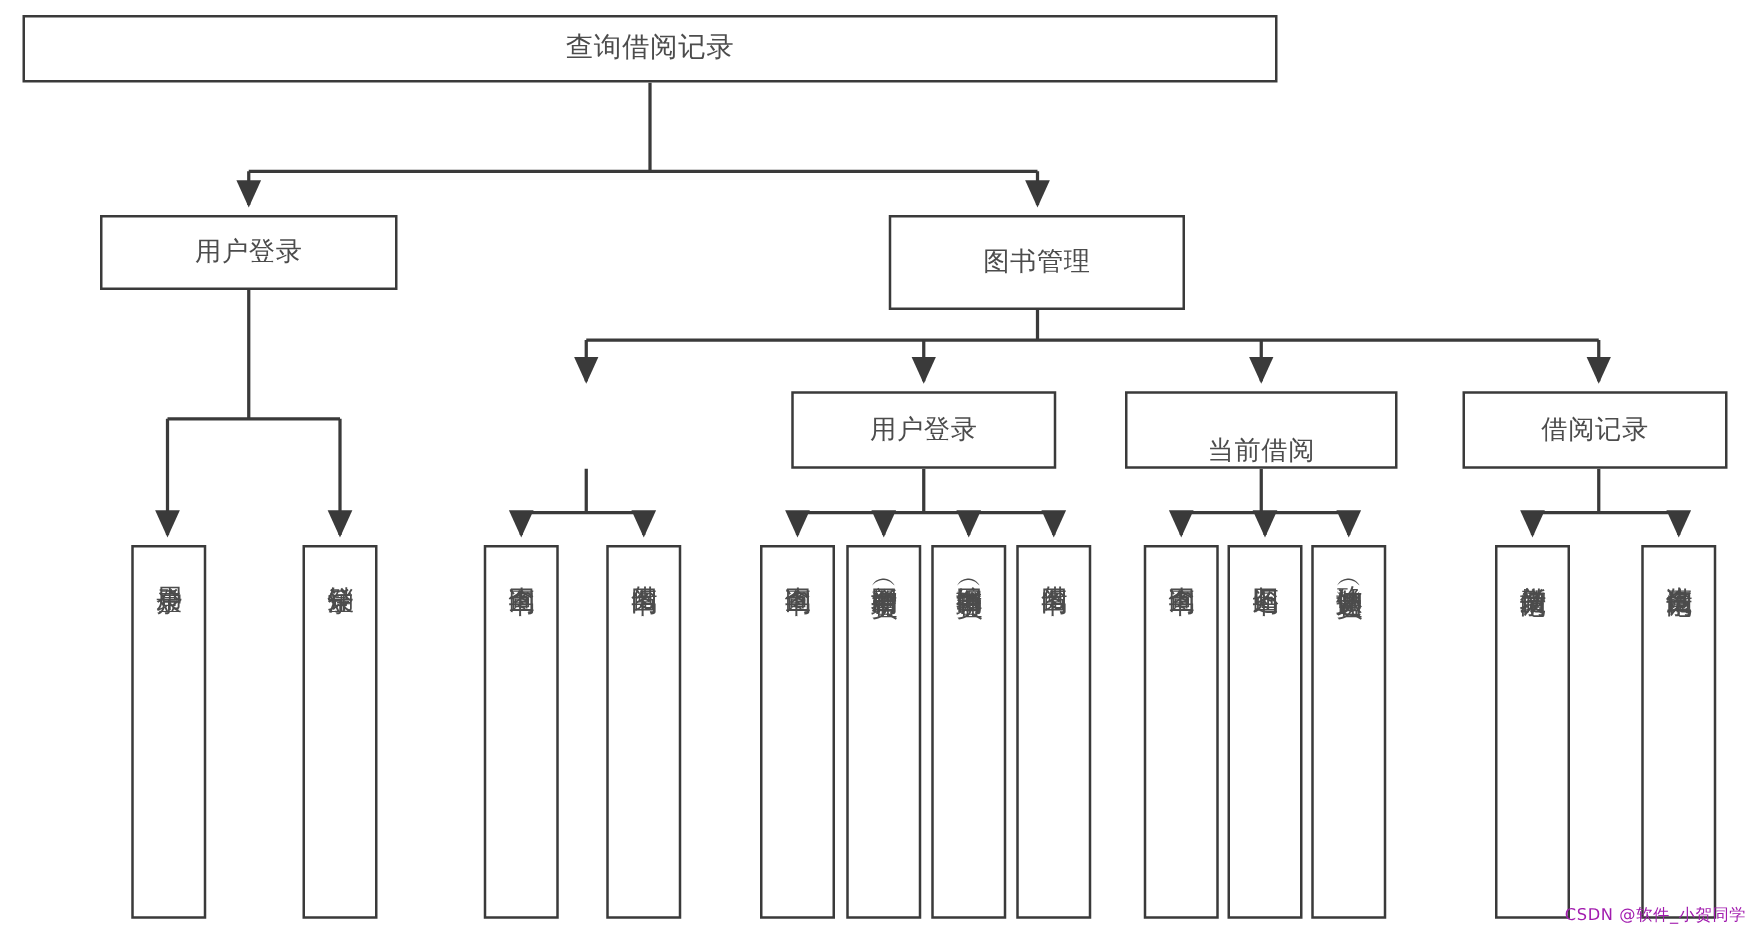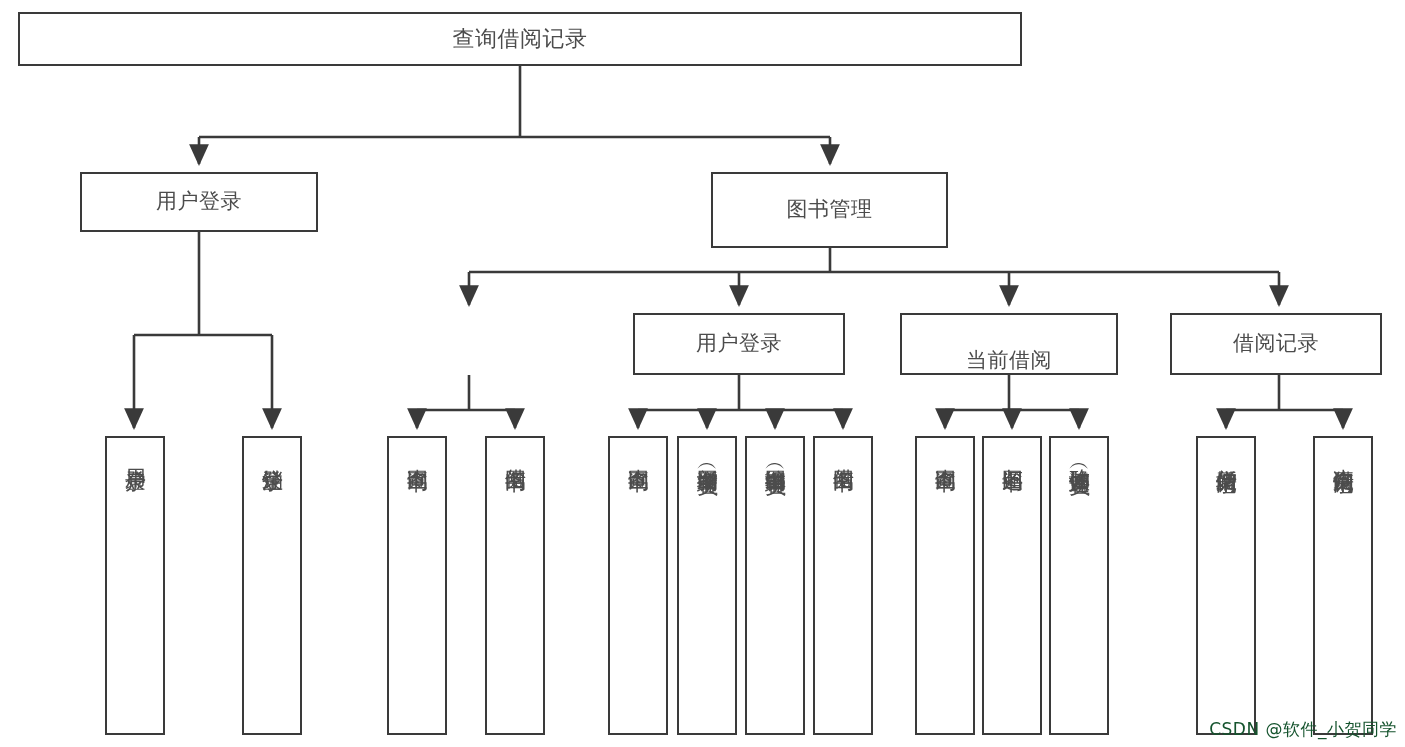--- a/index.html
+++ b/index.html
@@ -57,22 +57,22 @@
     font-size: 21px;
     line-height: 1.28;
     letter-spacing: 1px;
     color: #4c4c4c;
     white-space: nowrap;
   }
   .watermark {
     position: absolute;
     right: 8px;
     bottom: 6px;
-    font-size: 17px;
-    color: #14532d;
+    font-size: 13px;
+    color: #a21caf;
     letter-spacing: 0.5px;
     z-index: 5;
     white-space: nowrap;
   }
 </style>
 </head>
 <body>
 
 <div id="canvas">
 

